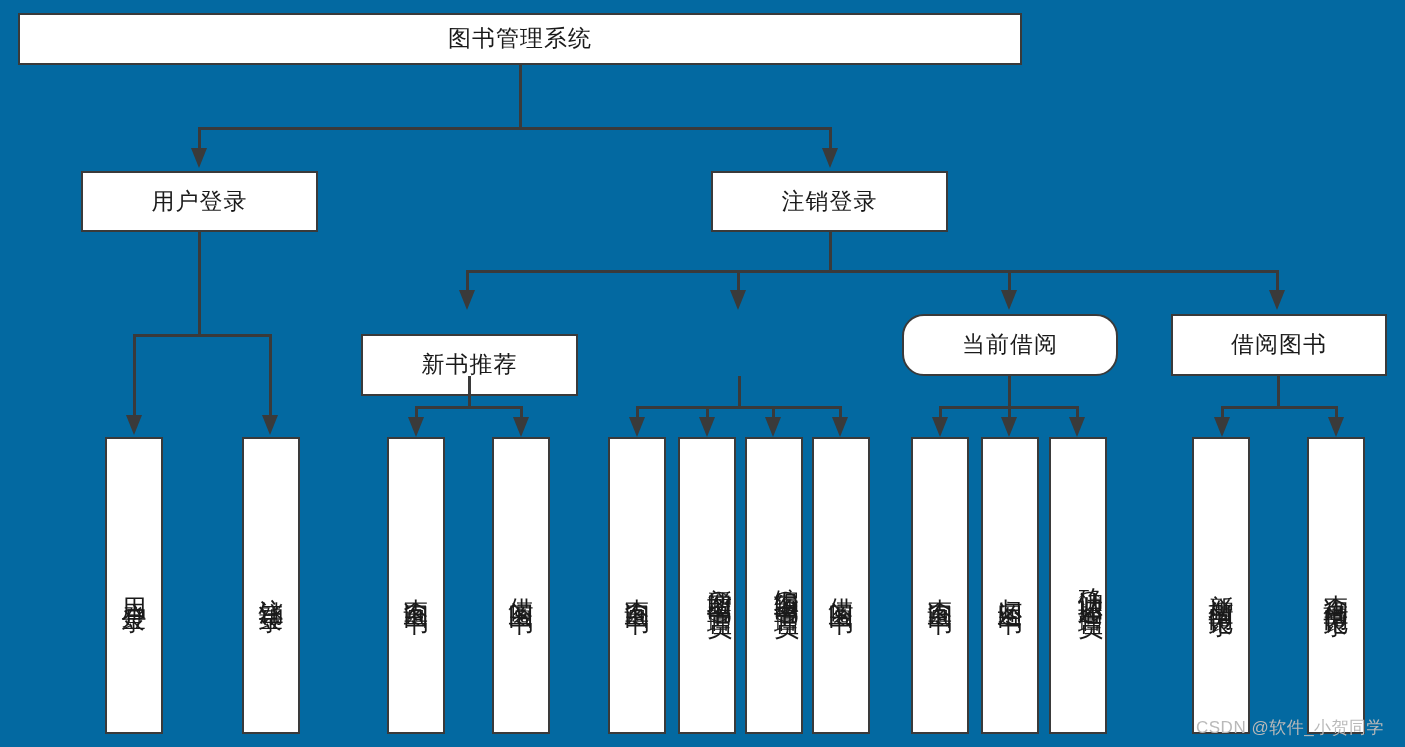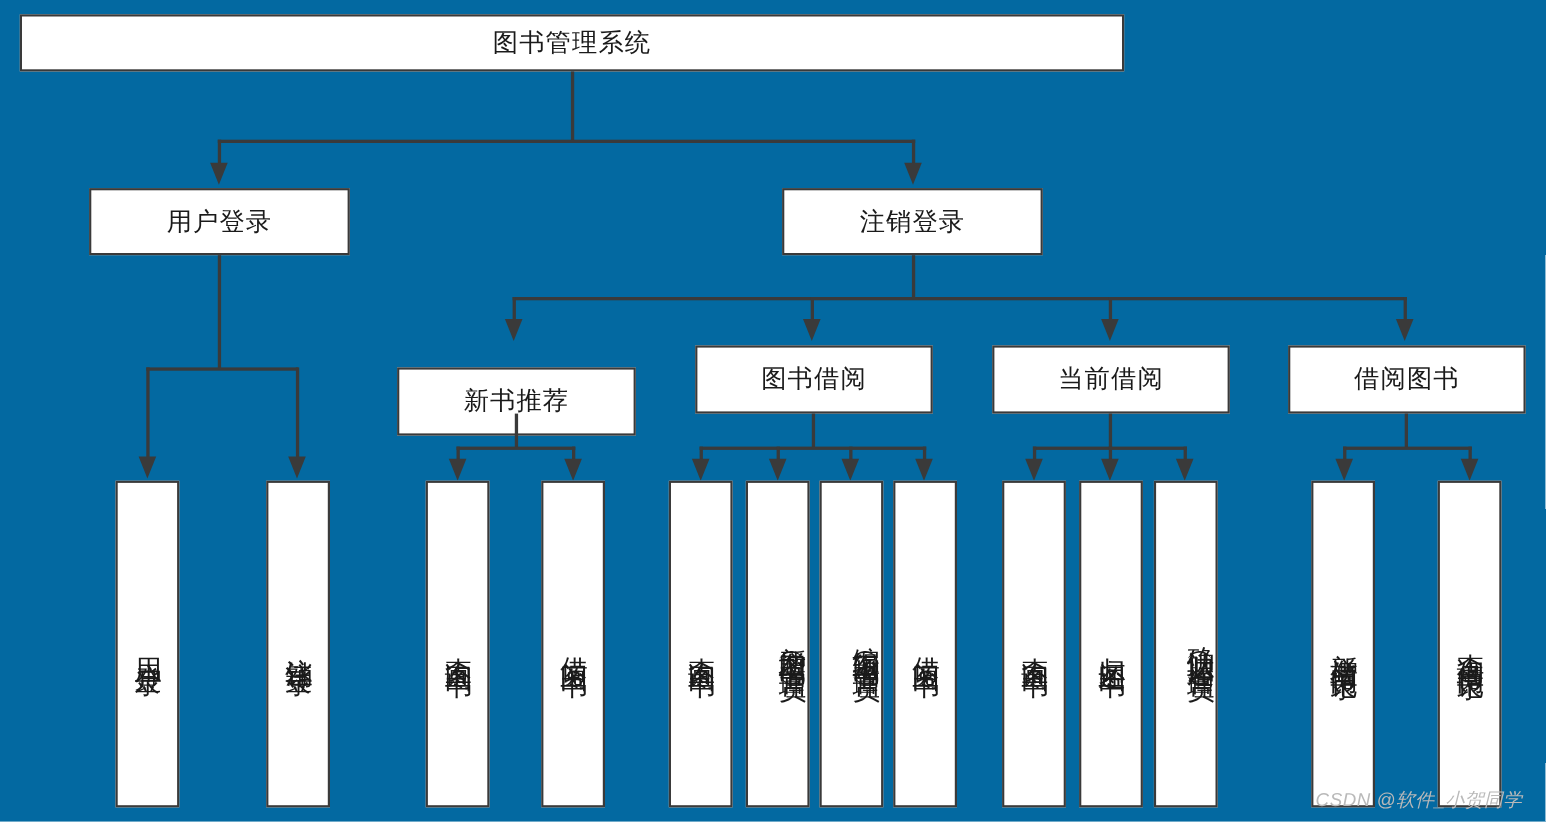--- a/index.html
+++ b/index.html
@@ -112,24 +112,21 @@
   <div class="edge v" style="left:737px; top:270px; width:3px; height:21px;"></div>
   <div class="arrow" style="left:730px; top:290px;"></div>
   <div class="edge v" style="left:1008px; top:270px; width:3px; height:21px;"></div>
   <div class="arrow" style="left:1001px; top:290px;"></div>
   <div class="edge v" style="left:1276px; top:270px; width:3px; height:21px;"></div>
   <div class="arrow" style="left:1269px; top:290px;"></div>
 
   <div class="node horiz" style="left:361px; top:314px; width:217px; height:62px;margin-top:20px;">
     <span>新书推荐</span>
   </div>
-  <div class="node horiz" style="left:632px; top:314px; width:216px; height:62px;">
-    <span>图书借阅</span>
-  </div>
-  <div class="node horiz" style="left:902px; top:314px; width:216px; height:62px;">
+  <div class="node horiz" style="left:902px; top:314px; width:216px; height:62px;border-radius:22px;">
     <span>当前借阅</span>
   </div>
   <div class="node horiz" style="left:1171px; top:314px; width:216px; height:62px;">
     <span>借阅图书</span>
   </div>
 
   <div class="edge v" style="left:468px; top:376px; width:3px; height:32px;"></div>
   <div class="edge h" style="left:415px; top:406px; width:108px; height:3px;"></div>
   <div class="edge v" style="left:415px; top:406px; width:3px; height:12px;"></div>
   <div class="arrow" style="left:408px; top:417px;"></div>
@@ -200,15 +197,15 @@
     <span class="vtext">确认归还（管理员）</span>
   </div>
 
   <div class="node vert tall" style="left:1192px; top:437px; width:58px; height:297px;">
     <span class="vtext">新增借阅记录</span>
   </div>
   <div class="node vert tall" style="left:1307px; top:437px; width:58px; height:297px;">
     <span class="vtext">查询借阅记录</span>
   </div>
 
-  <div class="watermark" style="left:1196px; top:716px;font-style:italic;">CSDN @软件_小贺同学</div>
+  <div class="watermark" style="left:1196px; top:716px;">CSDN @软件_小贺同学</div>
 
 </div>
 
 </body></html>

